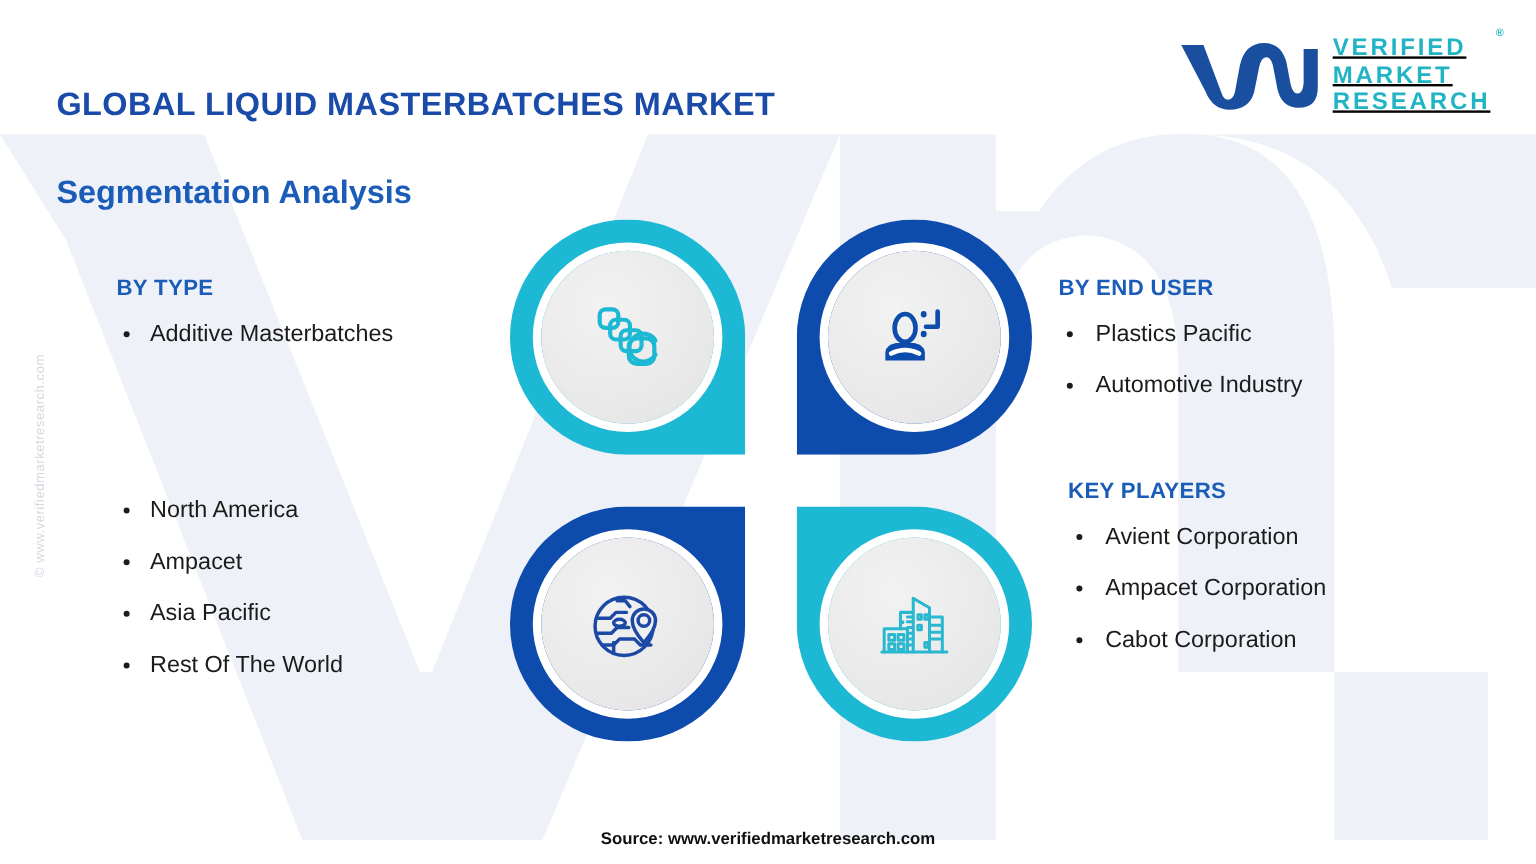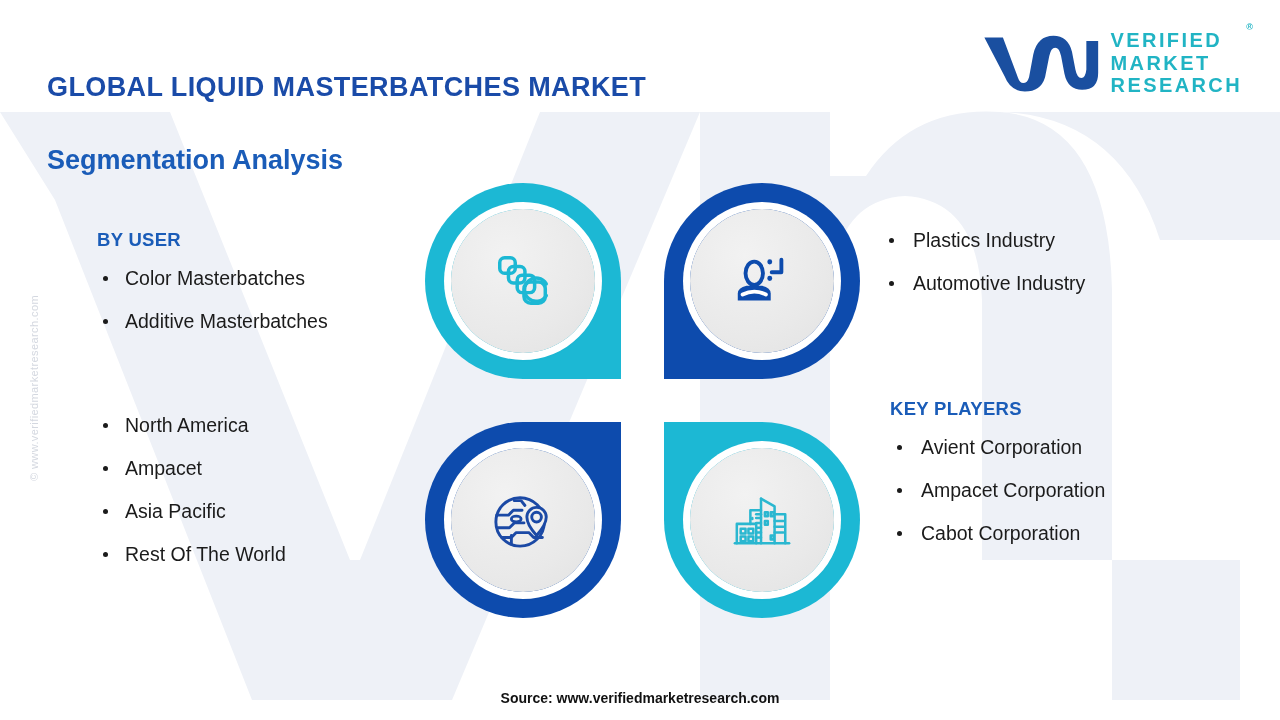--- a/index.html
+++ b/index.html
@@ -21,21 +21,21 @@
     font-size:27px;font-weight:700;letter-spacing:.4px;
     color:#1a4ba8;white-space:nowrap;z-index:5;
   }
   .subtitle{
     position:absolute;left:47px;top:145px;
     font-size:27px;font-weight:600;
     color:#1a5cb8;white-space:nowrap;z-index:5;
   }
 
   
-  #logo{position:absolute;right:38px;top:28px;z-index:6;display:flex;align-items:center;gap:12px;}
+  #logo{position:absolute;right:38px;top:28px;z-index:6;display:flex;align-items:center;gap:12px;text-decoration:underline;}
   #logo .mark{width:118px;height:66px;}
   #logo .wordmark{display:flex;flex-direction:column;line-height:1.0;}
   #logo .wordmark span{
     color:#21b4c4;font-size:20px;font-weight:700;letter-spacing:2.4px;
     display:block;margin:1px 0;position:relative;
   }
   #logo .reg{
     position:absolute;top:-6px;right:-11px;font-size:9px;letter-spacing:0;font-weight:700;
   }
 
@@ -127,39 +127,39 @@
           <i class="reg" style="font-style:normal">®</i>
       </span>
       <span>MARKET</span>
       <span>RESEARCH</span>
     </div>
   </div>
 
   <div class="side-wm">© www.verifiedmarketresearch.com</div>
 
   <div class="block" id="blk-type">
-    <h3>BY USER</h3>
-    <ul>
-      <li>Color Masterbatches</li>
+    <h3>BY TYPE</h3>
+    <ul>
       <li>Additive Masterbatches</li>
     </ul>
   </div>
 
   <div class="block" id="blk-geo">
     <ul>
       <li>North America</li>
       <li>Ampacet</li>
       <li>Asia Pacific</li>
       <li>Rest Of The World</li>
     </ul>
   </div>
 
   <div class="block" id="blk-end">
-    <ul>
-      <li>Plastics Industry</li>
+    <h3>BY END USER</h3>
+    <ul>
+      <li>Plastics Pacific</li>
       <li>Automotive Industry</li>
     </ul>
   </div>
 
   <div class="block" id="blk-key">
     <h3>KEY PLAYERS</h3>
     <ul>
       <li>Avient Corporation</li>
       <li>Ampacet Corporation</li>
       <li>Cabot Corporation</li>

